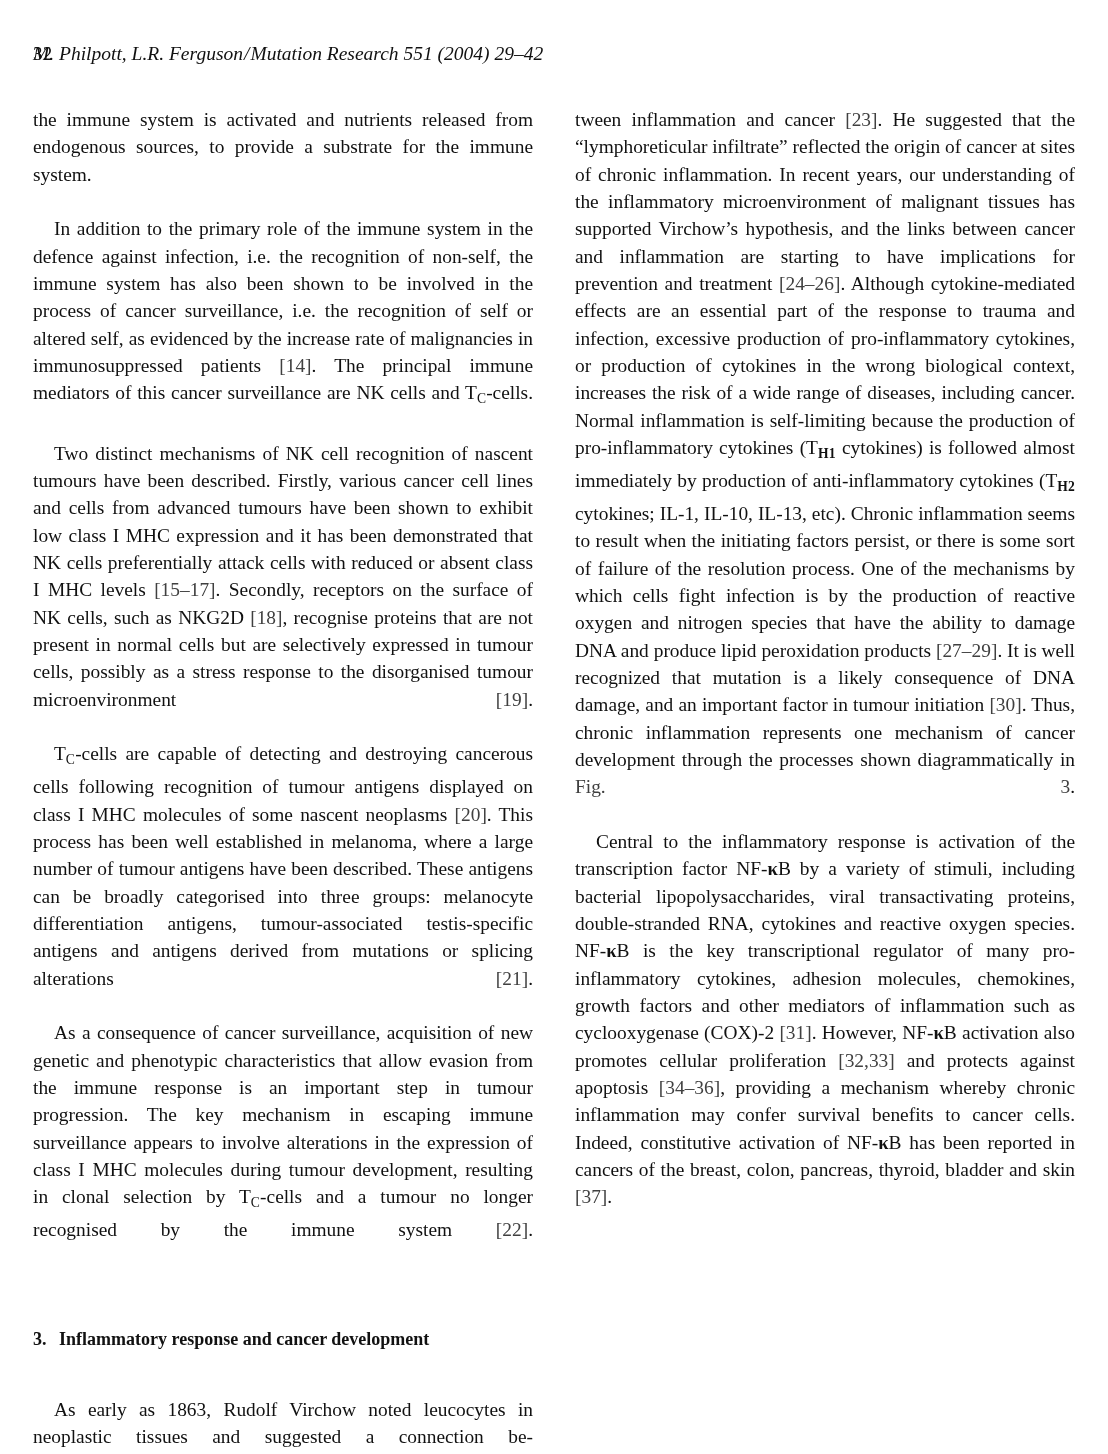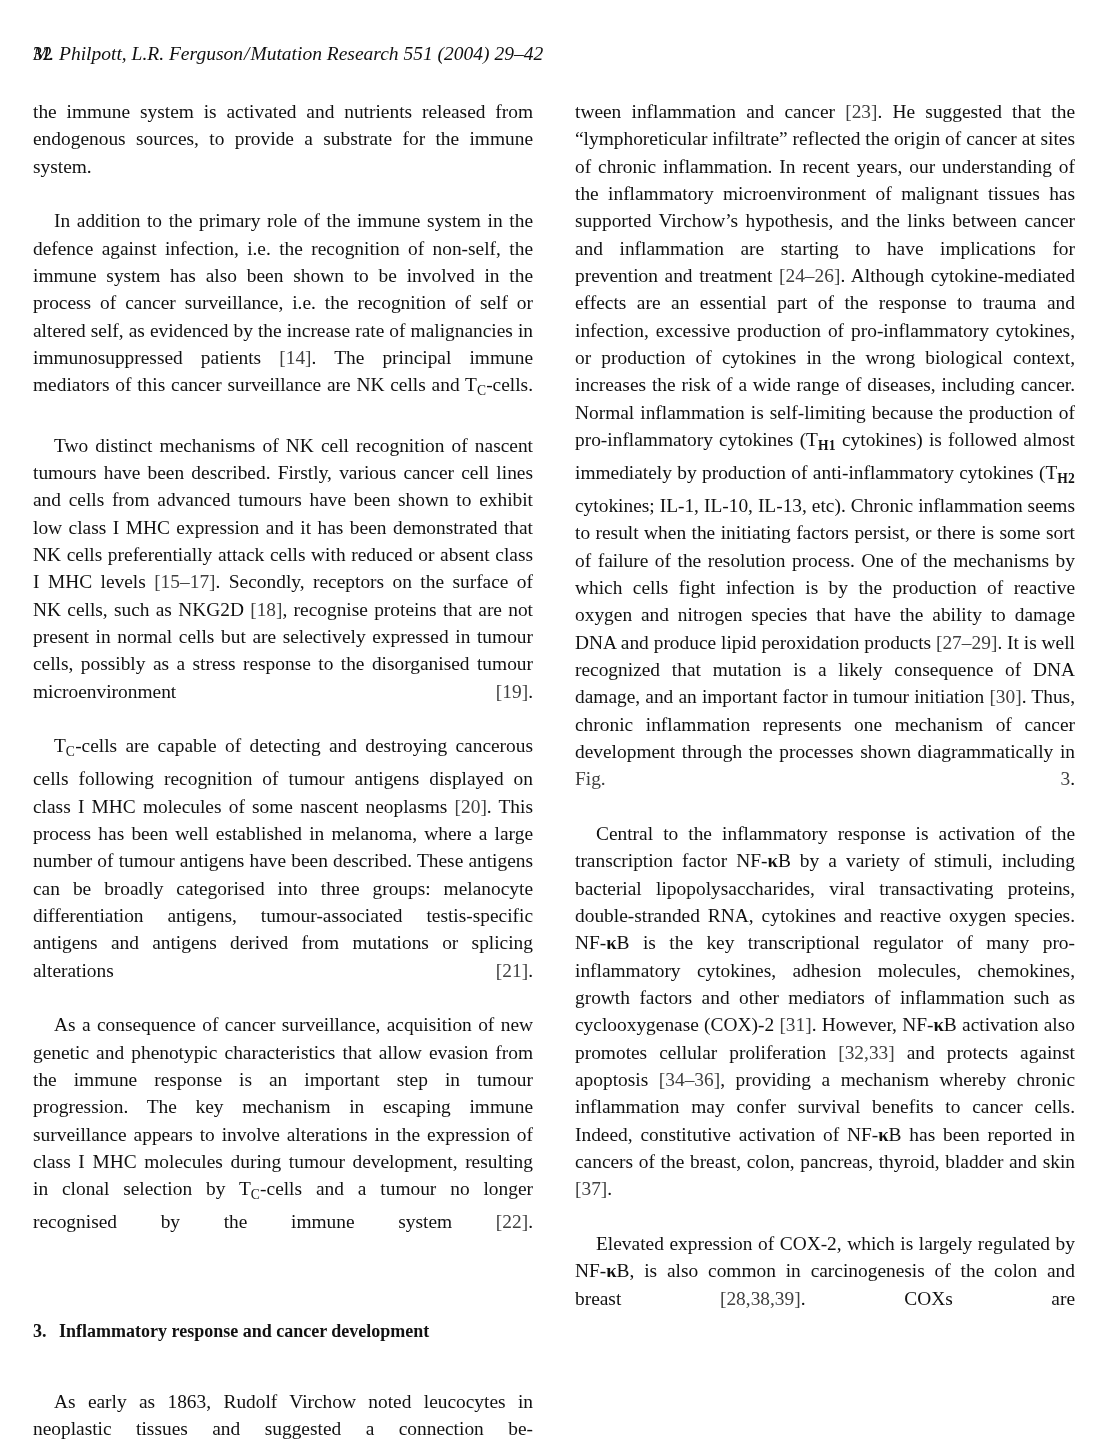--- a/index.html
+++ b/index.html
@@ -59,21 +59,21 @@
   
   .cols {
     position: absolute;
     left: 33px;
     top: 98px;
     width: 1042px;
     height: 1320px;
   }
   .col {
     position: absolute;
-    top: 0;
+    top: 8px;
     width: 500px;
     height: 1320px;
   }
   .col-left  { left: 0px; }
   .col-right { left: 542px; }
 
   p.para {
     margin: 0;
     padding: 0;
     font-size: 19.4px;
@@ -153,17 +153,16 @@
         <p class="para indent">T<span class="sub">C</span>-cells are capable of detecting and destroying cancerous cells following recognition of tumour antigens displayed on class I MHC molecules of some nascent neoplasms <span class="cite">[20]</span>. This process has been well established in melanoma, where a large number of tumour antigens have been described. These antigens can be broadly categorised into three groups: melanocyte differentiation antigens, tumour-associated testis-specific antigens and antigens derived from mutations or splicing alterations <span class="cite">[21]</span>.</p>
         <p class="para indent">As a consequence of cancer surveillance, acquisition of new genetic and phenotypic characteristics that allow evasion from the immune response is an important step in tumour progression. The key mechanism in escaping immune surveillance appears to involve alterations in the expression of class I MHC molecules during tumour development, resulting in clonal selection by T<span class="sub">C</span>-cells and a tumour no longer recognised by the immune system <span class="cite">[22]</span>.</p>
         <div class="spacer-head-before"></div>
         <h2 class="section-head"><span class="num">3.</span><span>Inflammatory response and cancer development</span></h2>
         <div class="spacer-head-after"></div>
         <p class="para indent">As early as 1863, Rudolf Virchow noted leucocytes in neoplastic tissues and suggested a connection be-</p>
       </div>
     <div class="col col-right" id="col-right">
         <p class="para noindent">tween inflammation and cancer <span class="cite">[23]</span>. He suggested that the “lymphoreticular infiltrate” reflected the origin of cancer at sites of chronic inflammation. In recent years, our understanding of the inflammatory microenvironment of malignant tissues has supported Virchow’s hypothesis, and the links between cancer and inflammation are starting to have implications for prevention and treatment <span class="cite">[24–26]</span>. Although cytokine-mediated effects are an essential part of the response to trauma and infection, excessive production of pro-inflammatory cytokines, or production of cytokines in the wrong biological context, increases the risk of a wide range of diseases, including cancer. Normal inflammation is self-limiting because the production of pro-inflammatory cytokines (T<span class="sub-b">H1</span> cytokines) is followed almost immediately by production of anti-inflammatory cytokines (T<span class="sub-b">H2</span> cytokines; IL-1, IL-10, IL-13, etc). Chronic inflammation seems to result when the initiating factors persist, or there is some sort of failure of the resolution process. One of the mechanisms by which cells fight infection is by the production of reactive oxygen and nitrogen species that have the ability to damage DNA and produce lipid peroxidation products <span class="cite">[27–29]</span>. It is well recognized that mutation is a likely consequence of DNA damage, and an important factor in tumour initiation <span class="cite">[30]</span>. Thus, chronic inflammation represents one mechanism of cancer development through the processes shown diagrammatically in <span class="cite">Fig. 3</span>.</p>
         <p class="para indent">Central to the inflammatory response is activation of the transcription factor NF-<span class="kappa">κ</span>B by a variety of stimuli, including bacterial lipopolysaccharides, viral transactivating proteins, double-stranded RNA, cytokines and reactive oxygen species. NF-<span class="kappa">κ</span>B is the key transcriptional regulator of many pro-inflammatory cytokines, adhesion molecules, chemokines, growth factors and other mediators of inflammation such as cyclooxygenase (COX)-2 <span class="cite">[31]</span>. However, NF-<span class="kappa">κ</span>B activation also promotes cellular proliferation <span class="cite">[32,33]</span> and protects against apoptosis <span class="cite">[34–36]</span>, providing a mechanism whereby chronic inflammation may confer survival benefits to cancer cells. Indeed, constitutive activation of NF-<span class="kappa">κ</span>B has been reported in cancers of the breast, colon, pancreas, thyroid, bladder and skin <span class="cite">[37]</span>.</p>
-        <p class="para indent">Elevated expression of COX-2, which is largely regulated by NF-<span class="kappa">κ</span>B, is also common in carcinogenesis of the colon and breast <span class="cite">[28,38,39]</span>. COXs are</p>
       </div>
   </div>
 
 </div>
 
 </body></html>

